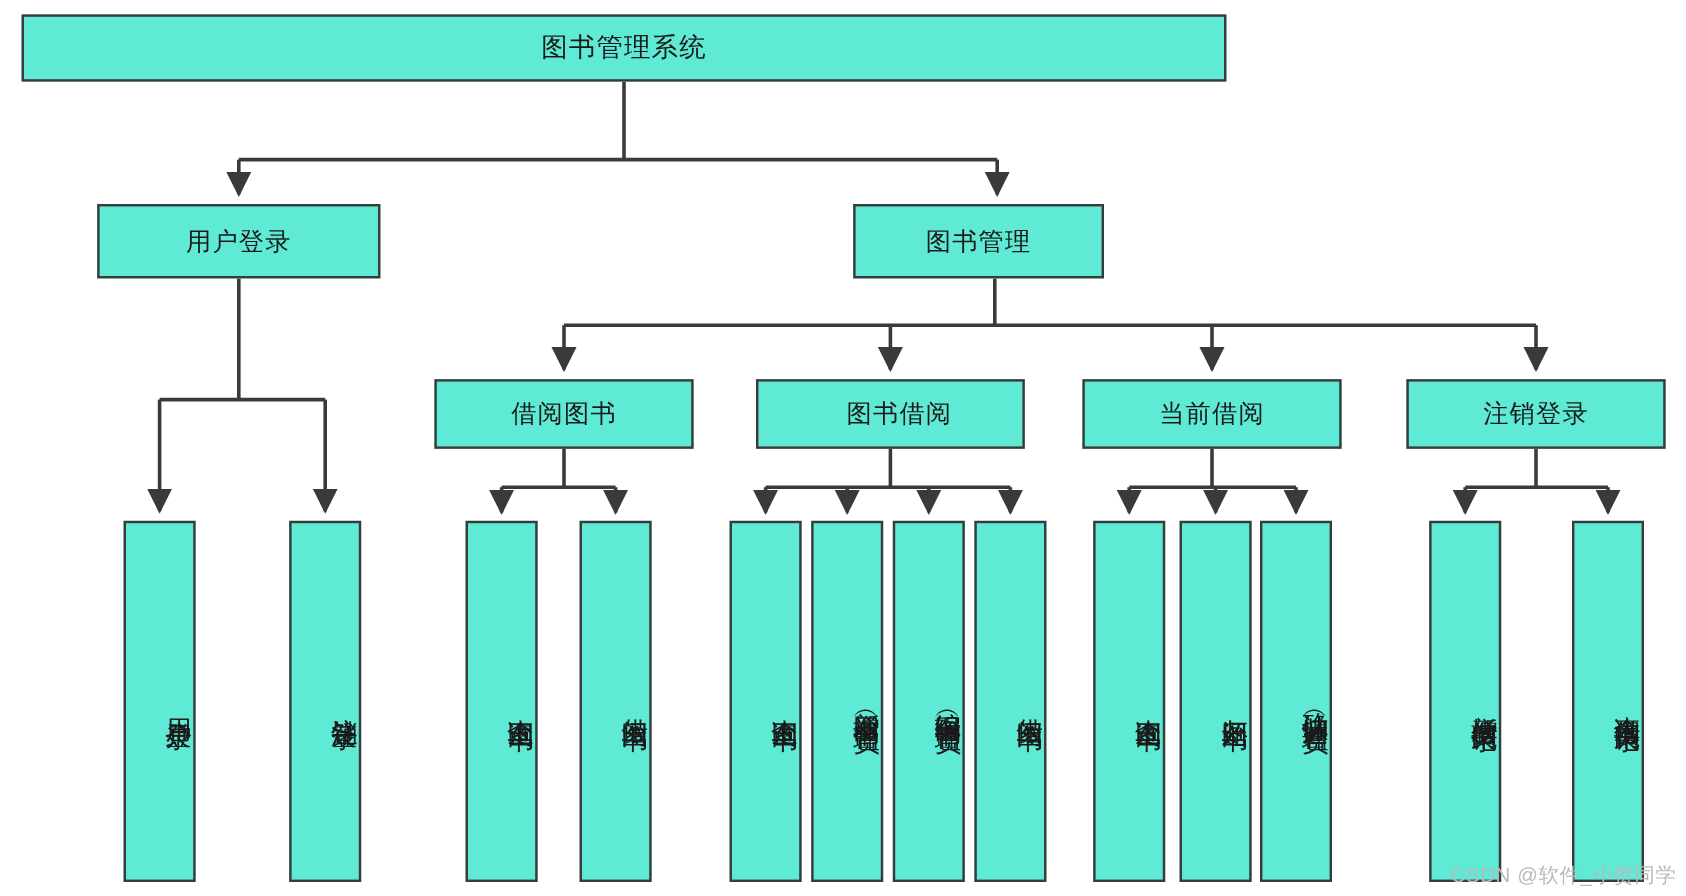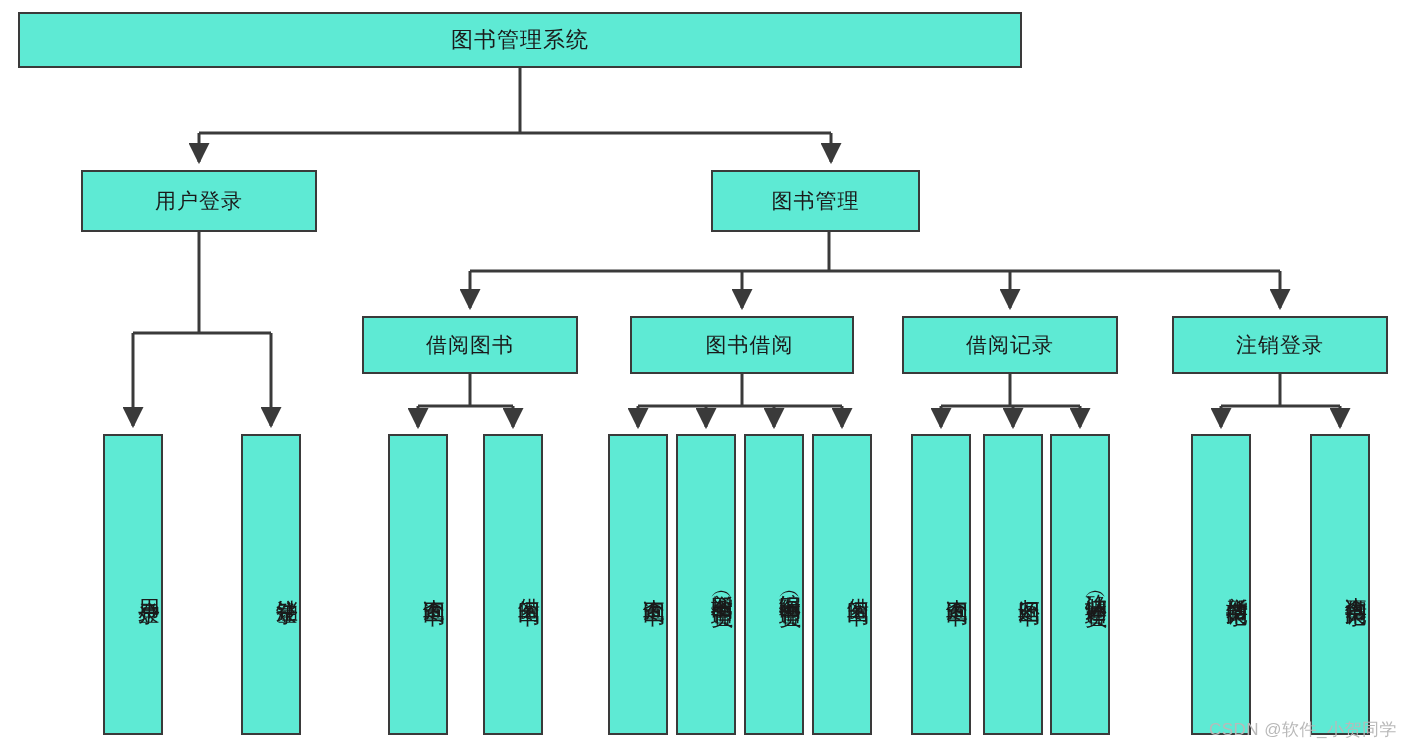--- a/index.html
+++ b/index.html
@@ -124,21 +124,21 @@
     </g>
   </svg>
 
   <div class="node h root" style="left: 18px; top: 12px; width: 1004px; height: 56px;">图书管理系统</div>
 
   <div class="node h" style="left: 81px; top: 170px; width: 236px; height: 62px;">用户登录</div>
   <div class="node h" style="left: 711px; top: 170px; width: 209px; height: 62px;">图书管理</div>
 
   <div class="node h" style="left: 362px; top: 316px; width: 216px; height: 58px;">借阅图书</div>
   <div class="node h" style="left: 630px; top: 316px; width: 224px; height: 58px; padding-left: 15px;">图书借阅</div>
-  <div class="node h" style="left: 902px; top: 316px; width: 216px; height: 58px;">借阅记录</div>
+  <div class="node h" style="left: 902px; top: 316px; width: 216px; height: 58px;">当前借阅</div>
   <div class="node h" style="left: 1172px; top: 316px; width: 216px; height: 58px;">注销登录</div>
 
   <div class="node v" style="left: 103px; top: 434px; width: 60px; height: 301px;">
       <span class="vtext">用户登录</span>
     </div>
   <div class="node v" style="left: 241px; top: 434px; width: 60px; height: 301px;">
       <span class="vtext">注销登录</span>
     </div>
   <div class="node v" style="left: 388px; top: 434px; width: 60px; height: 301px;">
       <span class="vtext">查询图书</span>

